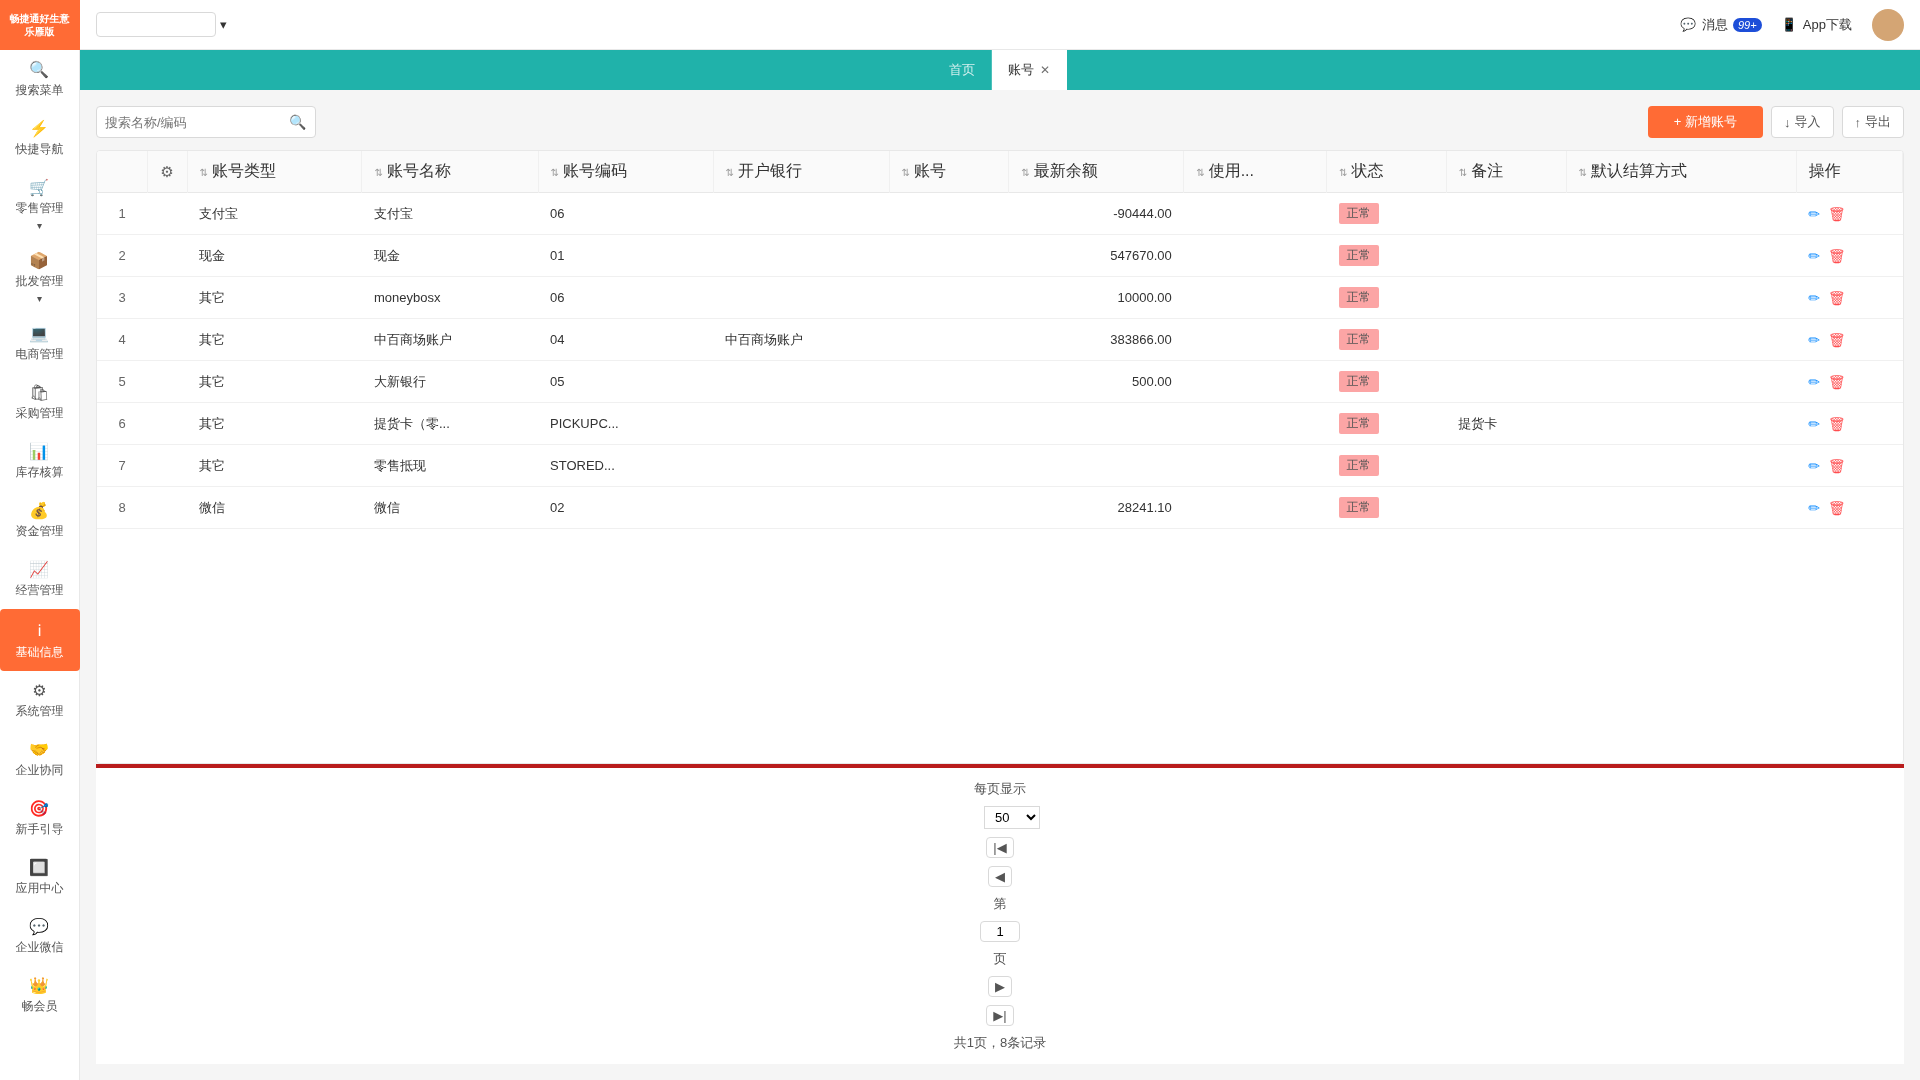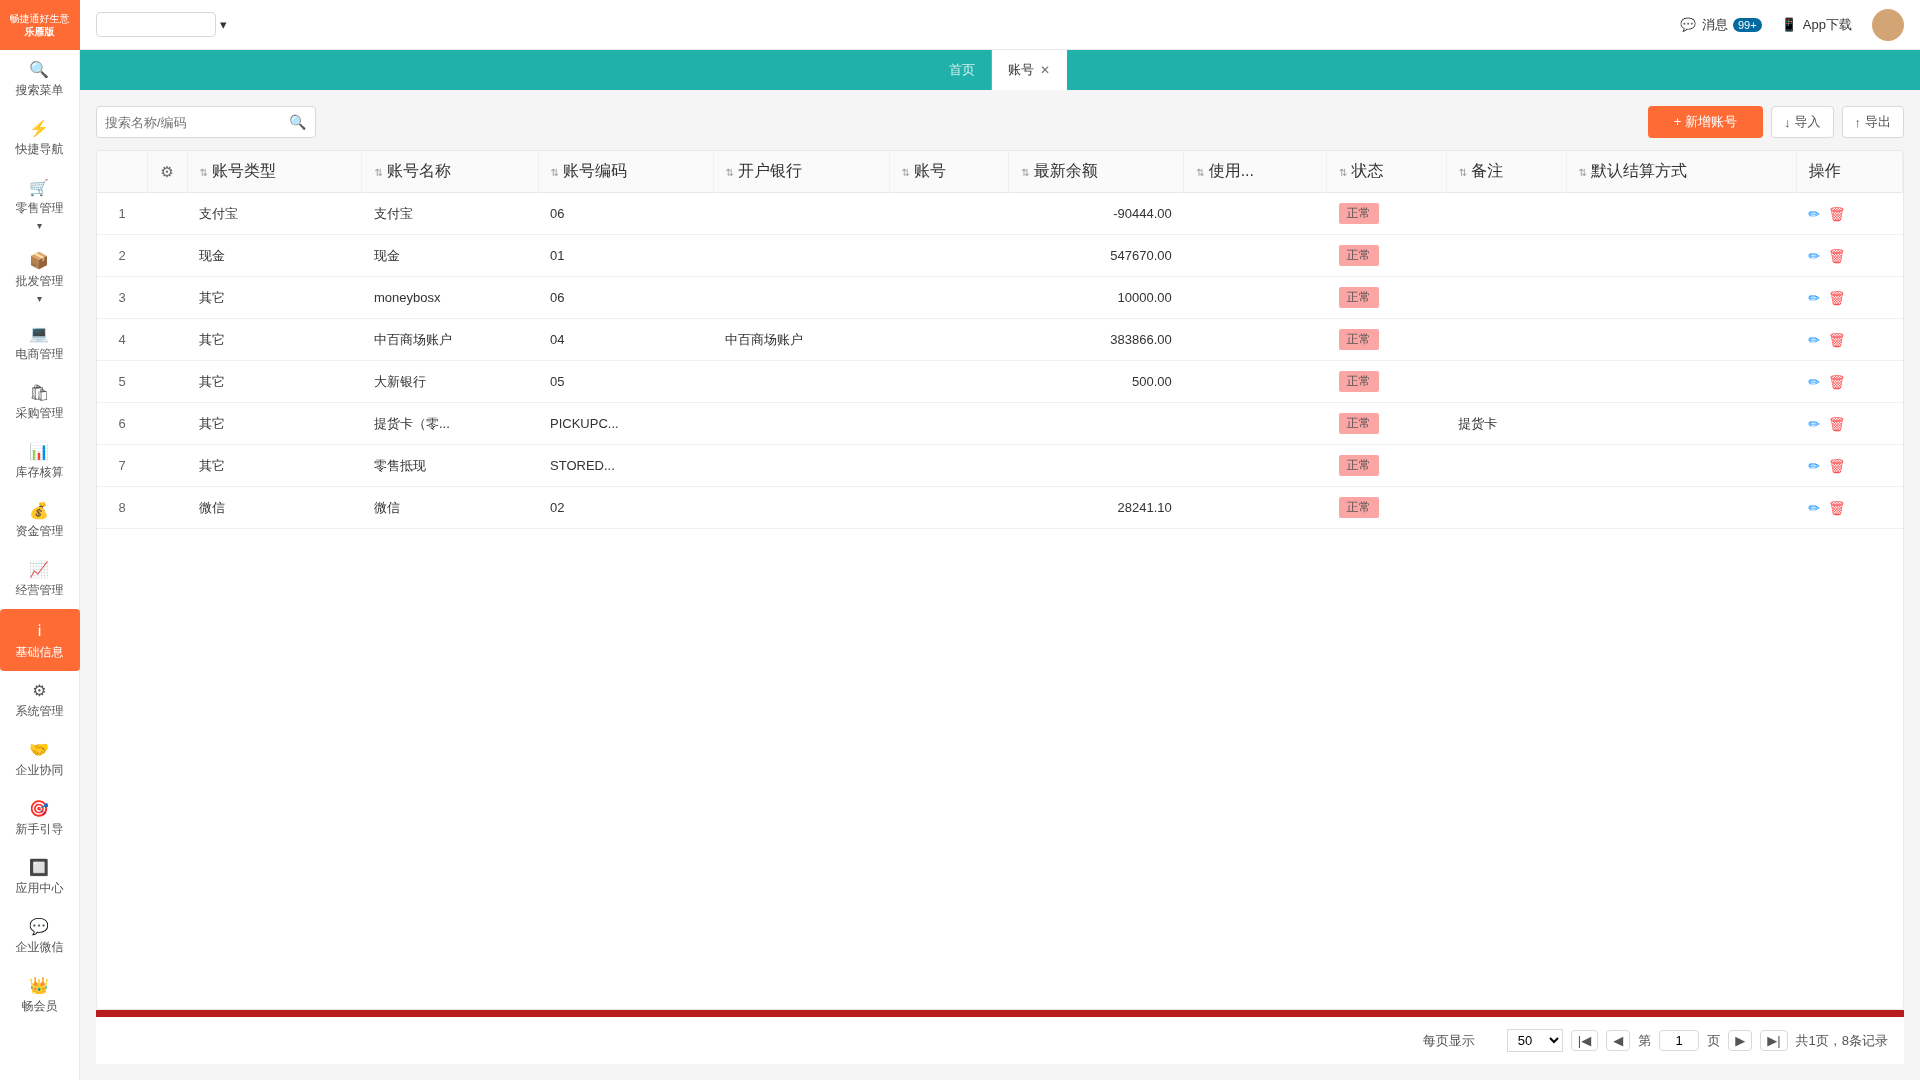--- a/index.html
+++ b/index.html
@@ -67,27 +67,28 @@
       display: flex;
       align-items: center;
       gap: 4px;
       cursor: pointer;
       color: #333;
       font-size: 13px;
     }
     .top-bar-right { display: flex; align-items: center; gap: 20px; }
     .top-bar-btn { display: flex; align-items: center; gap: 5px; cursor: pointer; font-size: 13px; color: #333; }
     .badge {
-      background: #0369a1;
+      background: #1d4ed8;
       color: #fff;
       border-radius: 10px;
       padding: 1px 5px;
       font-size: 11px;
       min-width: 18px;
       text-align: left;
+      font-style: italic;
     }
     .user-avatar {
       width: 32px;
       height: 32px;
       border-radius: 50%;
       background: #d4a574;
     }
 
     
     .tab-bar {
@@ -251,22 +252,23 @@
 
     
     .pagination {
       display: flex;
       align-items: center;
       justify-content: flex-end;
       padding: 12px 16px;
       gap: 8px;
       font-size: 13px;
       color: #555;
-      border-top: 7px solid #b91c1c;
-      background: #fff;
+      border-top: 4px solid #b91c1c;
+      background: #fff;
+      flex-direction: column;
     }
     .page-size-select {
       border: 1px solid #d9d9d9;
       border-radius: 0;
       padding: 2px 6px;
       font-size: 13px;
       cursor: pointer;
       background: #fff;
       margin-left: 24px;
     }
@@ -291,21 +293,21 @@
 
     
     .th-settings { cursor: pointer; color: #666; font-size: 15px; }
   </style>
 </head>
 <body>
 
 <div class="sidebar">
   <div class="sidebar-logo">
     <div class="sidebar-logo-text">
-      <div style="font-size:10px;font-weight:normal;">畅捷通好生意</div>
+      <div style="font-size:10px;font-weight:bold;">畅捷通好生意</div>
       <div style="font-size:10px;">乐雁版</div>
     </div>
   </div>
 
   <div id="sidebar-items-container">
 
   <div class="sidebar-item">
     <span class="icon">🔍</span>
     <span>搜索菜单</span>
 

